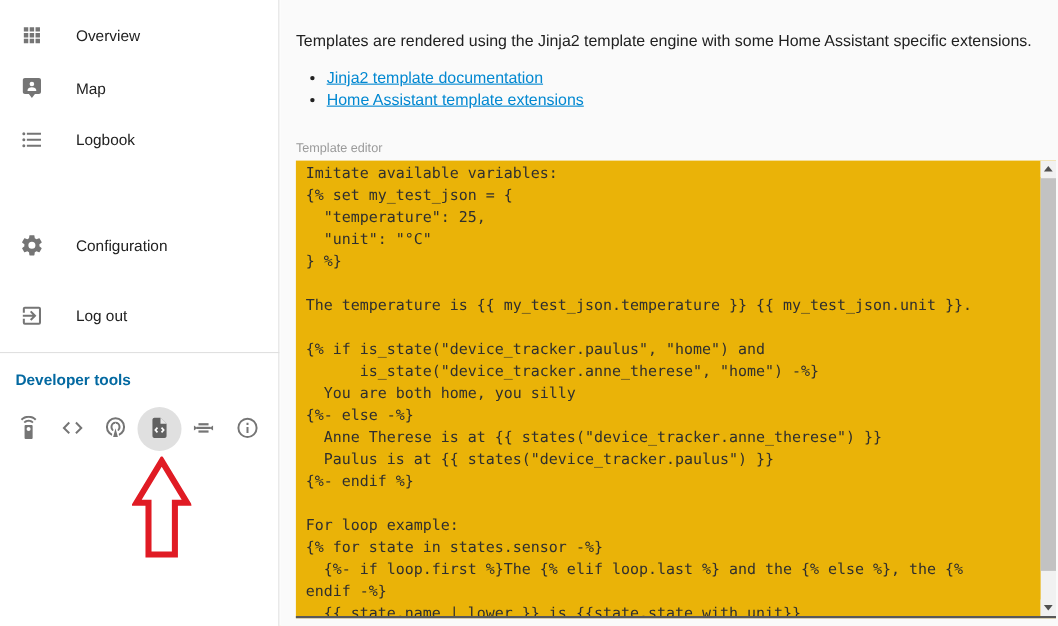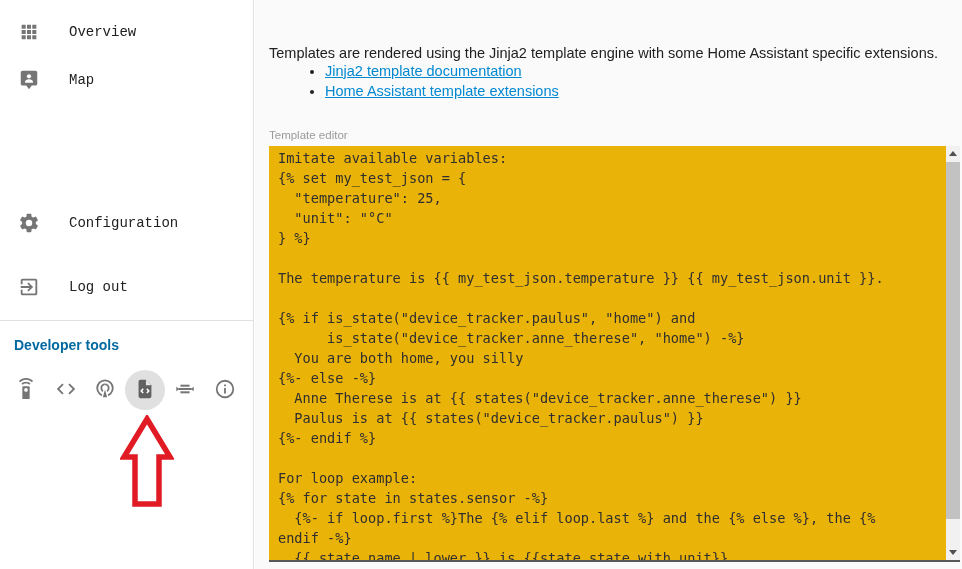--- a/index.html
+++ b/index.html
@@ -14,44 +14,44 @@
   
   .sidebar {
     position:absolute; left:0; top:0; width:254px; height:569px;
     background:#ffffff; border-right:1px solid #e0e0e0;
   }
   .nav-item {
     position:absolute; left:0; width:254px; height:40px;
     display:flex; align-items:center; cursor:pointer;
   }
   .nav-item .nicon { position:absolute; left:17px; width:24px; height:24px; display:flex; align-items:center; justify-content:center; }
-  .nav-item .nlabel { position:absolute; left:69px; font-size:14px; color:#212121;font-family:Liberation Mono, monospace; }
+  .nav-item .nlabel { position:absolute; left:69px; font-size:14px; color:#212121; }
   .sep { position:absolute; left:0; top:320px; width:254px; height:1px; background:#e0e0e0; }
   .devtools-title {
     position:absolute; left:14px; top:337px;
     font-size:14px; font-weight:bold; color:#0369a1;
   }
   .devtool-btn {
     position:absolute; top:370px; width:40px; height:40px;
     display:flex; align-items:center; justify-content:center;
     border-radius:50%; cursor:pointer; background:transparent; border:none;
   }
   .devtool-btn.active { background:#e0e0e0; }
   .icon-grey { fill:#757575; }
   .icon-dark { fill:#616161; }
   
   .arrow-annotation { position:absolute; left:120px; top:415px; }
   
   .main {
     position:absolute; left:255px; top:0; width:707px; height:569px;
     background:#fafafa;
   }
-  .intro { position:absolute; left:14px; top:30px; width:670px; font-size:14.5px; color:#212121;margin-top:15px; }
+  .intro { position:absolute; left:14px; top:30px; width:670px; font-size:14.5px; color:#212121; }
   .doc-links { position:absolute; left:14px; top:62px; list-style:disc; padding-left:28px; }
-  .doc-links li { font-size:14.5px; line-height:19.5px; color:#212121;margin-left:28px; }
+  .doc-links li { font-size:14.5px; line-height:19.5px; color:#212121; }
   .doc-links a { color:#0288d1; text-decoration:underline; cursor:pointer; }
   .editor-label { position:absolute; left:14px; top:129px; font-size:11.5px; color:#9b9b9b;text-align:right; }
   .editor {
     position:absolute; left:14px; top:146px; width:691px; height:416px;
     overflow:hidden; border-bottom:2px solid #595959; background:#eab308;
   }
   .code {
     position:absolute; left:9px; top:2px;
     font-family:"DejaVu Sans Mono","Liberation Mono",monospace;
     font-size:13.6px; line-height:20px; color:#2f2f2f;
@@ -87,20 +87,28 @@
     <span class="nicon">
       <svg width="22" height="22" viewBox="0 0 24 24" class="icon-grey">
           <path d="M5,2C3.9,2 3,2.9 3,4V16c0,1.1 0.9,2 2,2h4l3,4l3,-4h4c1.1,0 2,-0.9 2,-2V4c0,-1.1 -0.9,-2 -2,-2H5Z"></path>
           <circle cx="12" cy="8" r="2.3" fill="#ffffff"></circle>
           <path d="M12,11.3c-2.4,0-4.3,1.2-4.3,2.7V15h8.6v-1C16.3,12.5 14.4,11.3 12,11.3Z" fill="#ffffff"></path>
         </svg>
     </span>
     <span class="nlabel">Map</span>
   </div>
 
+  <div class="nav-item" style="top:107px">
+    <span class="nicon">
+      <svg width="22" height="22" viewBox="0 0 24 24" class="icon-grey">
+          <path d="M7,5H21V7H7V5M7,13V11H21V13H7M4,4.5A1.5,1.5 0 0,1 5.5,6A1.5,1.5 0 0,1 4,7.5A1.5,1.5 0 0,1 2.5,6A1.5,1.5 0 0,1 4,4.5M4,10.5A1.5,1.5 0 0,1 5.5,12A1.5,1.5 0 0,1 4,13.5A1.5,1.5 0 0,1 2.5,12A1.5,1.5 0 0,1 4,10.5M7,19V17H21V19H7M4,16.5A1.5,1.5 0 0,1 5.5,18A1.5,1.5 0 0,1 4,19.5A1.5,1.5 0 0,1 2.5,18A1.5,1.5 0 0,1 4,16.5Z"></path>
+        </svg>
+    </span>
+    <span class="nlabel">Logbook</span>
+  </div>
 
 
   <div class="nav-item" style="top:203px">
     <span class="nicon">
       <svg width="22" height="22" viewBox="0 0 24 24" class="icon-grey">
           <path d="M12,15.5A3.5,3.5 0 0,1 8.5,12A3.5,3.5 0 0,1 12,8.5A3.5,3.5 0 0,1 15.5,12A3.5,3.5 0 0,1 12,15.5M19.43,12.97C19.47,12.65 19.5,12.33 19.5,12C19.5,11.67 19.47,11.34 19.43,11L21.54,9.37C21.73,9.22 21.78,8.95 21.66,8.73L19.66,5.27C19.54,5.05 19.27,4.96 19.05,5.05L16.56,6.05C16.04,5.66 15.5,5.32 14.87,5.07L14.5,2.42C14.46,2.18 14.25,2 14,2H10C9.75,2 9.54,2.18 9.5,2.42L9.13,5.07C8.5,5.32 7.96,5.66 7.44,6.05L4.95,5.05C4.73,4.96 4.46,5.05 4.34,5.27L2.34,8.73C2.21,8.95 2.27,9.22 2.46,9.37L4.57,11C4.53,11.34 4.5,11.67 4.5,12C4.5,12.33 4.53,12.65 4.57,12.97L2.46,14.63C2.27,14.78 2.21,15.05 2.34,15.27L4.34,18.73C4.46,18.95 4.73,19.03 4.95,18.95L7.44,17.94C7.96,18.34 8.5,18.68 9.13,18.93L9.5,21.58C9.54,21.82 9.75,22 10,22H14C14.25,22 14.46,21.82 14.5,21.58L14.87,18.93C15.5,18.67 16.04,18.34 16.56,17.94L19.05,18.95C19.27,19.03 19.54,18.95 19.66,18.73L21.66,15.27C21.78,15.05 21.73,14.78 21.54,14.63L19.43,12.97Z"></path>
         </svg>
     </span>
     <span class="nlabel">Configuration</span>
   </div>

